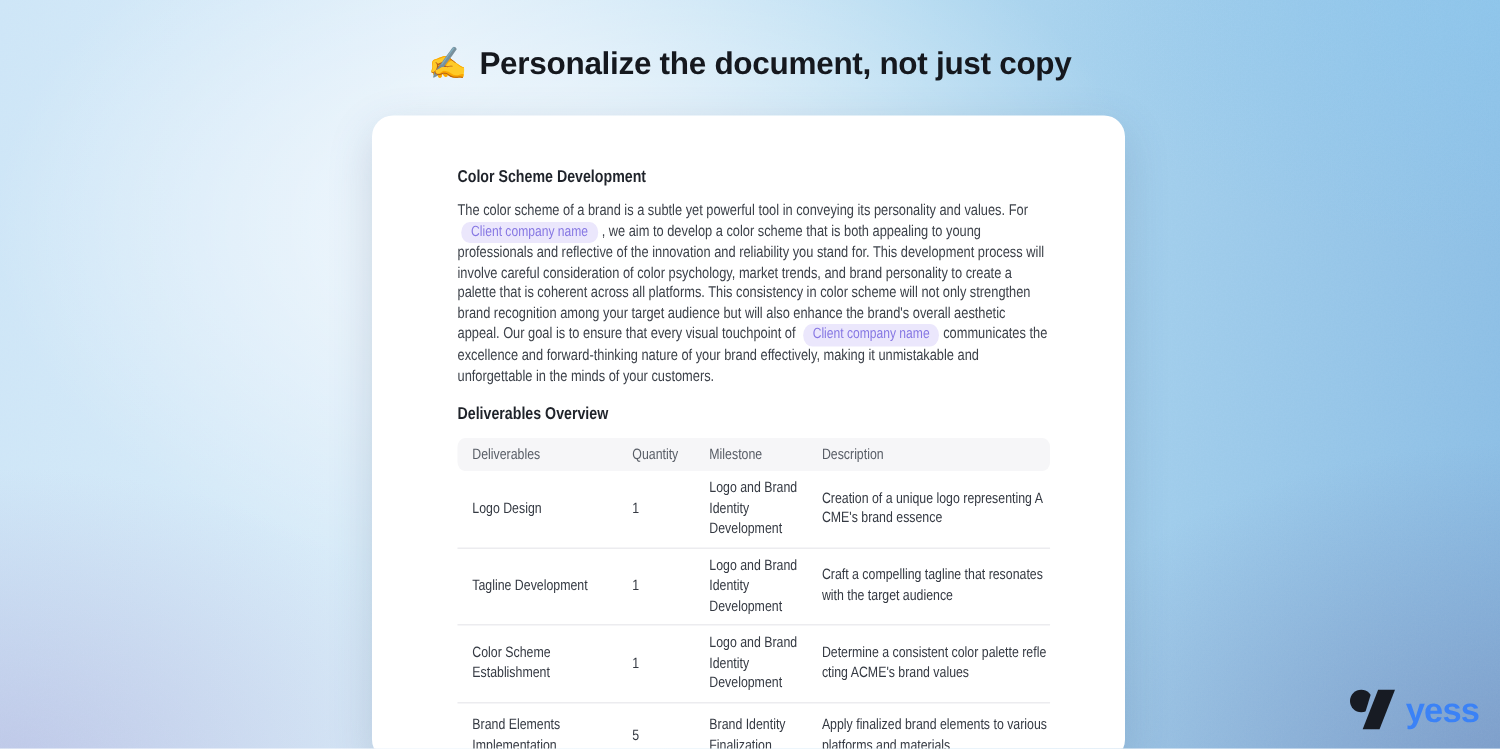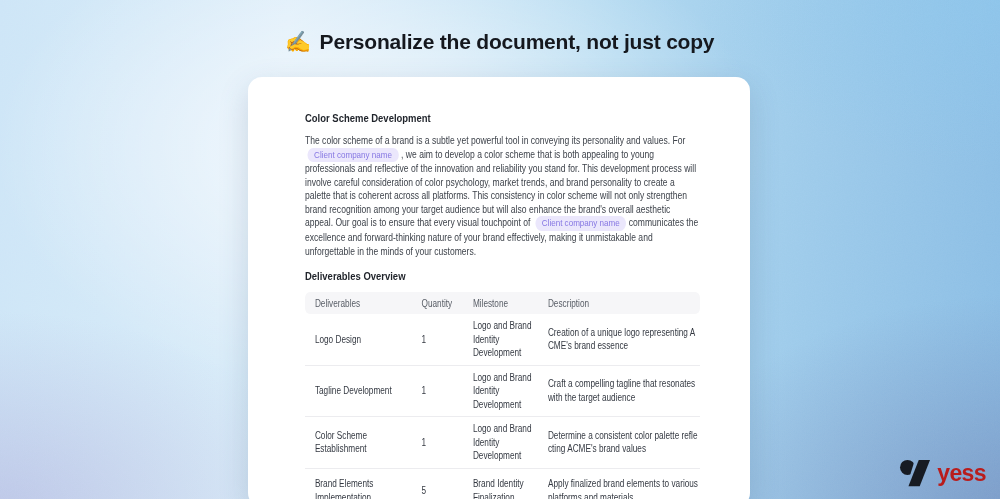--- a/index.html
+++ b/index.html
@@ -52,21 +52,21 @@
     display:flex;align-items:center;border-bottom:1px solid #ececef;
     min-height:45px;color:#343942;line-height:13.5px;padding:5px 0;
     box-sizing:border-box;
   }
   .trow .c4{word-break:break-all;}
   .brand-logo{
     position:absolute;right:14px;bottom:11px;display:flex;align-items:center;gap:6px;
   }
   .brand-logo svg{display:block;}
   .brand-text{
-    font-size:23px;font-weight:700;color:#b91c1c;letter-spacing:-0.6px;line-height:1;
+    font-size:23px;font-weight:700;color:#3b82f6;letter-spacing:-0.6px;line-height:1;
   }
 </style>
 </head>
 <body>
 
 <svg class="noise" width="1000" height="499">
   <filter id="nz">
       <feTurbulence type="fractalNoise" baseFrequency="0.9" numOctaves="2" stitchTiles="stitch"></feTurbulence>
   <feColorMatrix type="matrix" values="0 0 0 0 1  0 0 0 0 1  0 0 0 0 1  0 0 0 0.05 0"></feColorMatrix>
     </filter>

